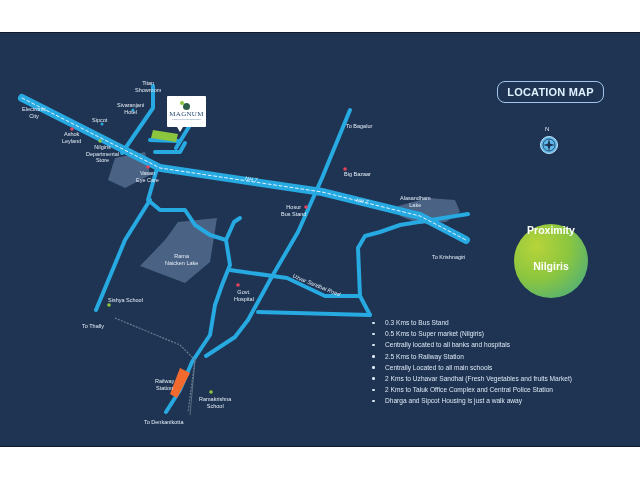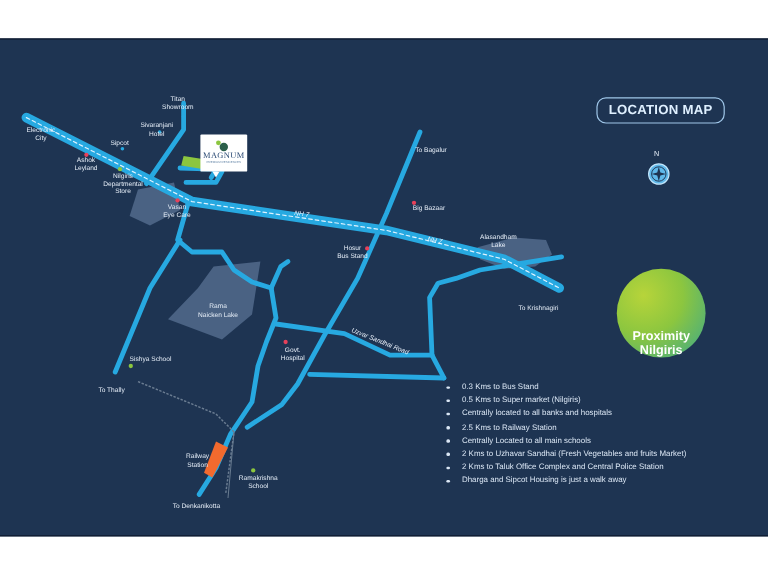--- a/index.html
+++ b/index.html
@@ -3,25 +3,25 @@
 <meta charset="utf-8">
 <style>
   html, body { margin:0; padding:0; background:#ffffff; }
   body { width:640px; height:480px; position:relative; overflow:hidden; font-family:"Liberation Sans", sans-serif; }
   #panel { position:absolute; left:0; top:32px; width:640px; height:415px; background:#1e3452; border-top:1px solid #0e1a2e; border-bottom:1px solid #0e1a2e; box-sizing:border-box; }
   #map { position:absolute; left:0; top:0; }
   .lbl { position:absolute; color:#e6eef8; font-size:5.5px; line-height:6.5px; text-align:center; white-space:nowrap; }
   .lbl.road { font-style:italic; }
   .title-badge { position:absolute; left:497px; top:54px; width:107px; height:22px; border:1.5px solid #9fc6e8; border-radius:8px; box-sizing:border-box; color:#dff0ff; font-weight:bold; font-size:11px; display:flex; align-items:center; justify-content:center; letter-spacing:0.2px;margin-top:27px; }
   .compass { position:absolute; left:539px; top:126px; width:20px; height:30px; }
-  .prox { position:absolute; left:514px; top:224px; width:74px; height:74px; border-radius:50%; background:radial-gradient(circle at 30% 30%, #b7d43a 0%, #8cc63f 45%, #3aa88c 100%); display:flex; flex-direction:column; align-items:center; justify-content:flex-end; color:#ffffff; font-weight:bold; font-size:10.5px; line-height:12px; }
+  .prox { position:absolute; left:514px; top:224px; width:74px; height:74px; border-radius:50%; background:radial-gradient(circle at 30% 30%, #b7d43a 0%, #8cc63f 45%, #3aa88c 100%); display:flex; flex-direction:column; align-items:center; justify-content:flex-start; color:#ffffff; font-weight:bold; font-size:10.5px; line-height:12px;gap:24px; }
   .bullets { position:absolute; left:372px; top:317px; margin:0; padding:0; list-style:none; }
   .bullets li { position:relative; padding-left:13px; color:#dbe7f5; font-size:6.6px; height:11.2px; line-height:11.2px; white-space:nowrap; }
   .bullets li::before { content:""; position:absolute; left:0; top:4.5px; width:2.5px; height:2.5px; background:#dbe7f5; border-radius:50%; }
-  .logo-card { position:absolute; left:167px; top:96px; width:39px; height:31px; background:#ffffff; border-radius:1px; display:flex; flex-direction:column; align-items:center; justify-content:center;margin-top:16px; }
+  .logo-card { position:absolute; left:167px; top:96px; width:39px; height:31px; background:#ffffff; border-radius:1px; display:flex; flex-direction:column; align-items:center; justify-content:center; }
   .logo-card::after { content:""; position:absolute; left:10px; bottom:-5px; width:0; height:0; border-left:3px solid transparent; border-right:3px solid transparent; border-top:5px solid #ffffff; }
   .logo-word { font-family:"Liberation Serif", serif; color:#2b4a74; font-size:7px; letter-spacing:0.3px; line-height:7px; }
   .logo-sub { color:#6a8aaa; font-size:2.5px; line-height:3px; }
   .logo-mark { width:7px; height:7px; border-radius:50%; background:#2b5f4a; margin-bottom:1px; position:relative; }
   .logo-mark::before { content:""; position:absolute; left:-3px; top:-2px; width:4px; height:4px; border-radius:50%; background:#8cc63f; }
 </style>
 </head>
 <body>
 
 <div id="panel"></div>

